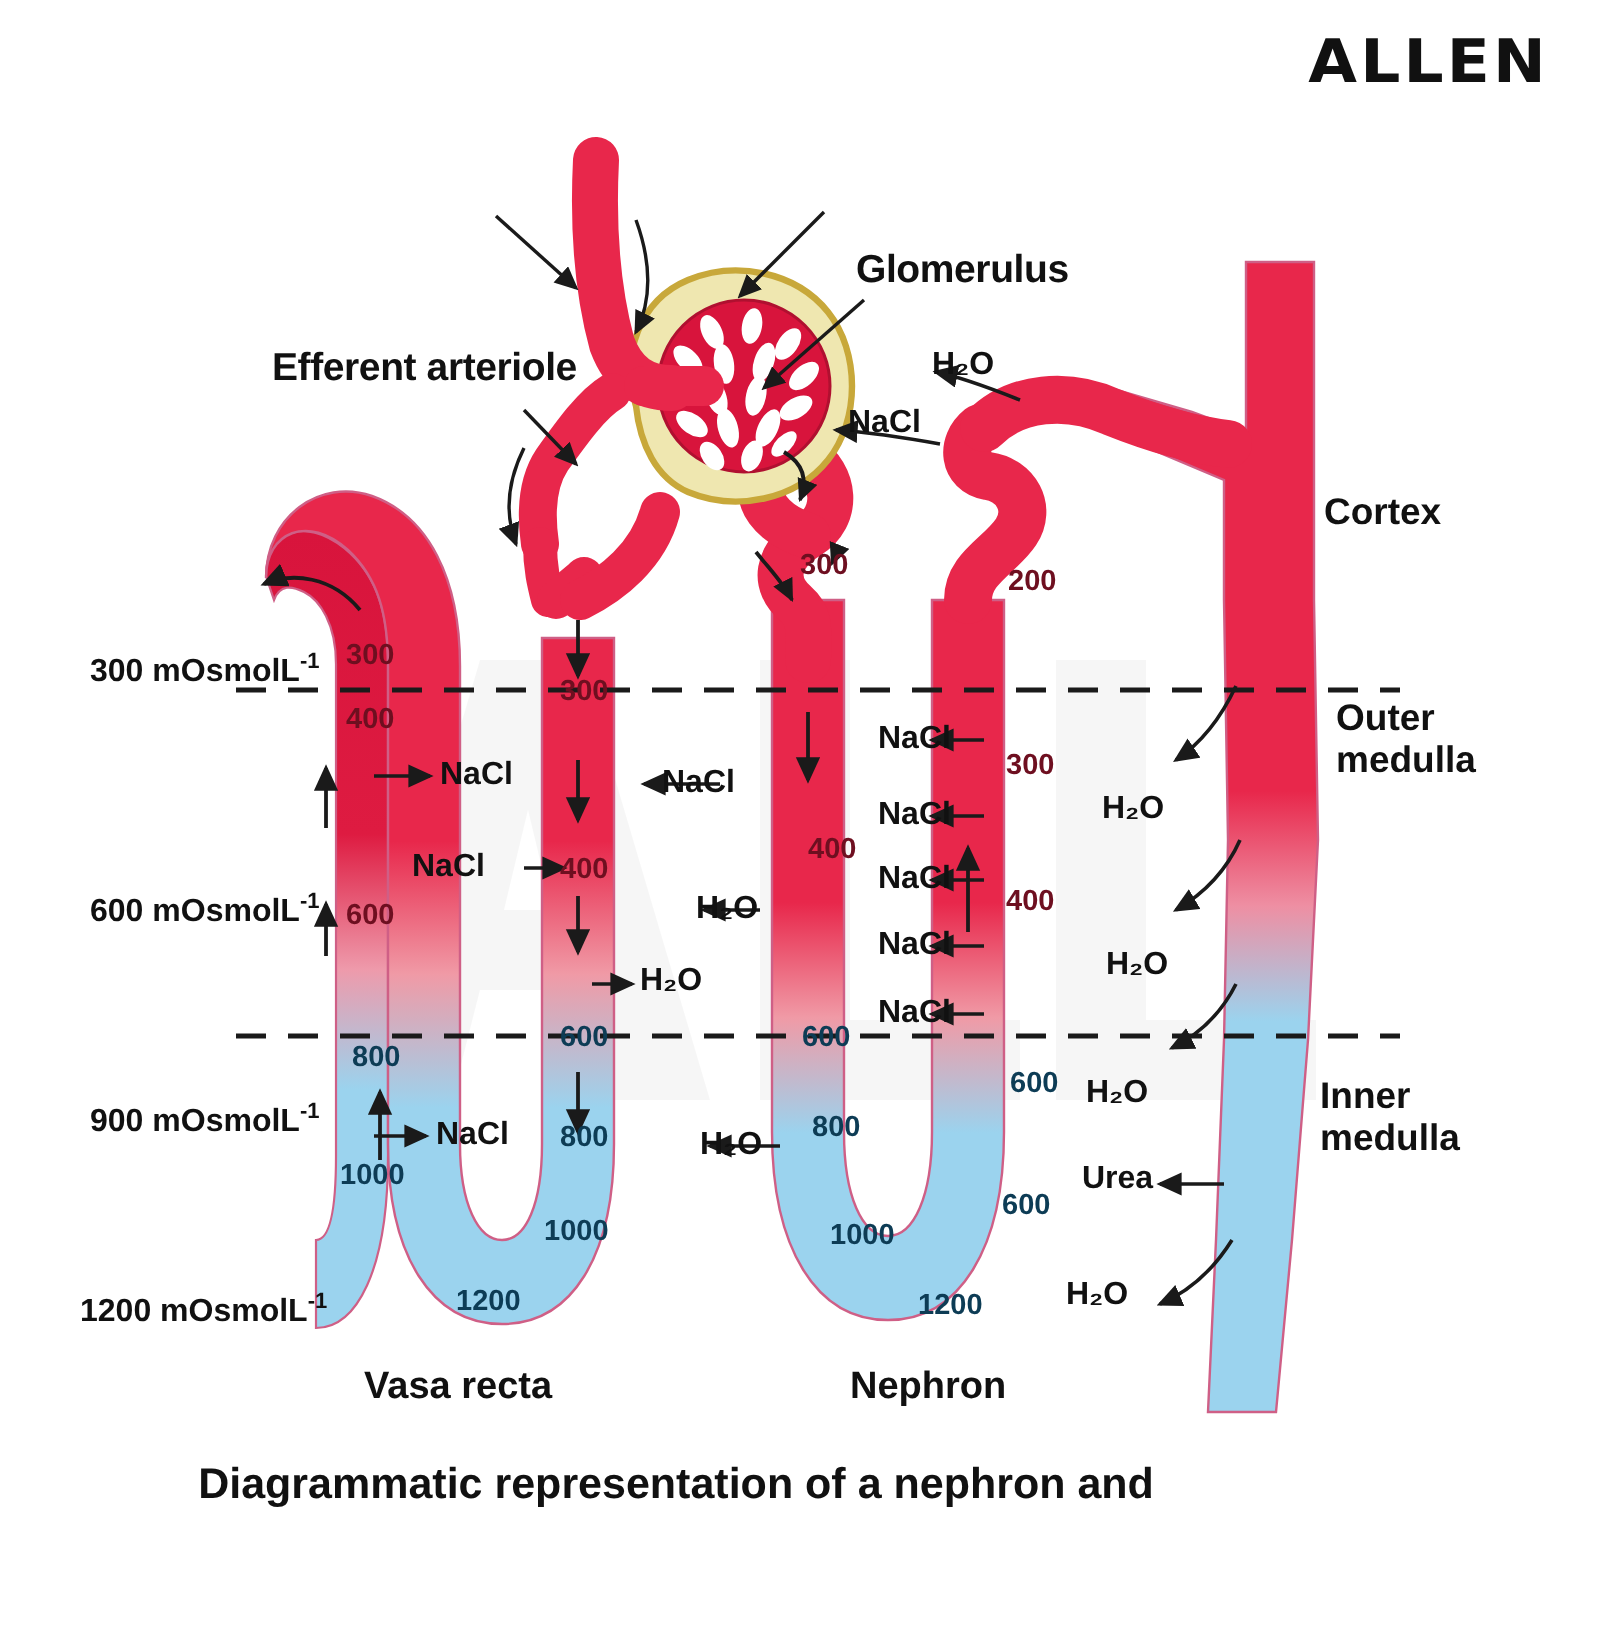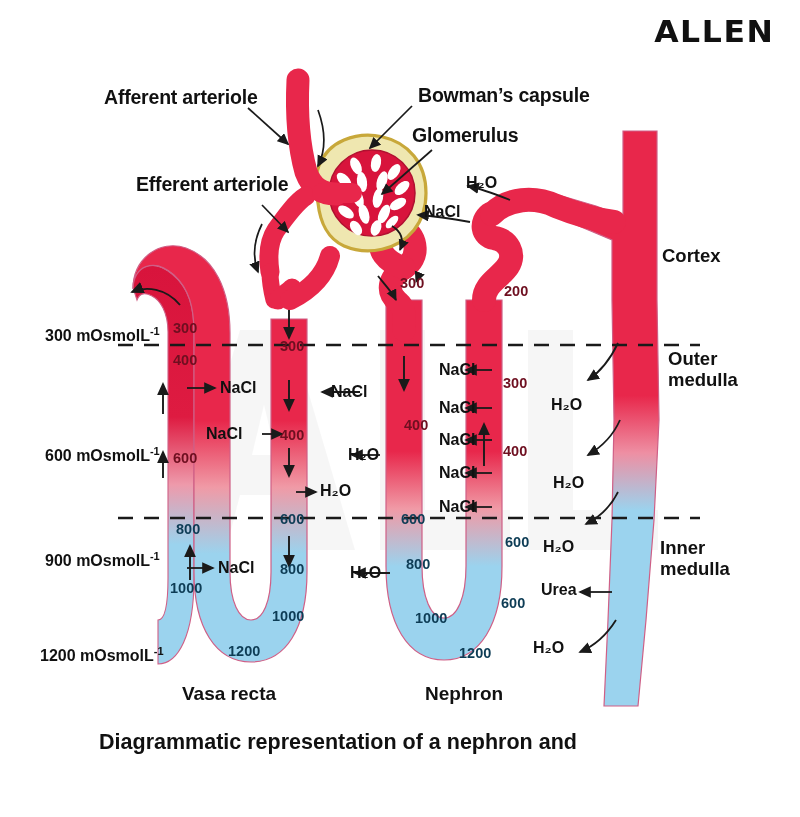--- a/index.html
+++ b/index.html
@@ -318,24 +318,22 @@
     </g>
 
     <g stroke="#1a1a1a" fill="none" stroke-width="1.7">
       <line x1="248" y1="108" x2="288" y2="144" marker-end="url(#ah)"></line>
       <line x1="262" y1="205" x2="288" y2="232" marker-end="url(#ah)"></line>
       <line x1="412" y1="106" x2="370" y2="148" marker-end="url(#ah)"></line>
       <line x1="432" y1="150" x2="382" y2="194" marker-end="url(#ah)"></line>
     </g>
   </svg>
 
-  <div class="lbl callout" style="left:104px;top:86px;">Afferent arteriole</div>
   <div class="lbl callout" style="left:104px;top:173px;margin-left:32px;">Efferent arteriole</div>
-  <div class="lbl callout" style="left:418px;top:84px;">Bowman’s capsule</div>
-  <div class="lbl callout" style="left:412px;top:124px;">Glomerulus</div>
+  <div class="lbl callout" style="left:428px;top:124px;">Glomerulus</div>
 
   <div class="lbl region" style="left:662px;top:245px;">Cortex</div>
   <div class="lbl region" style="left:668px;top:348px;">
     <span>Outer</span><br>
     <span>medulla</span>
   </div>
   <div class="lbl region" style="left:660px;top:537px;">
     <span>Inner</span><br>
     <span>medulla</span>
   </div>

